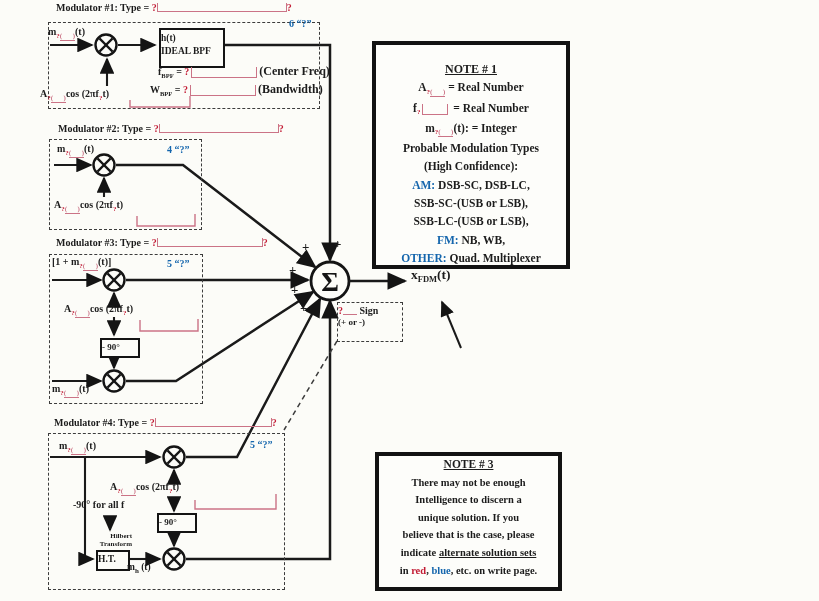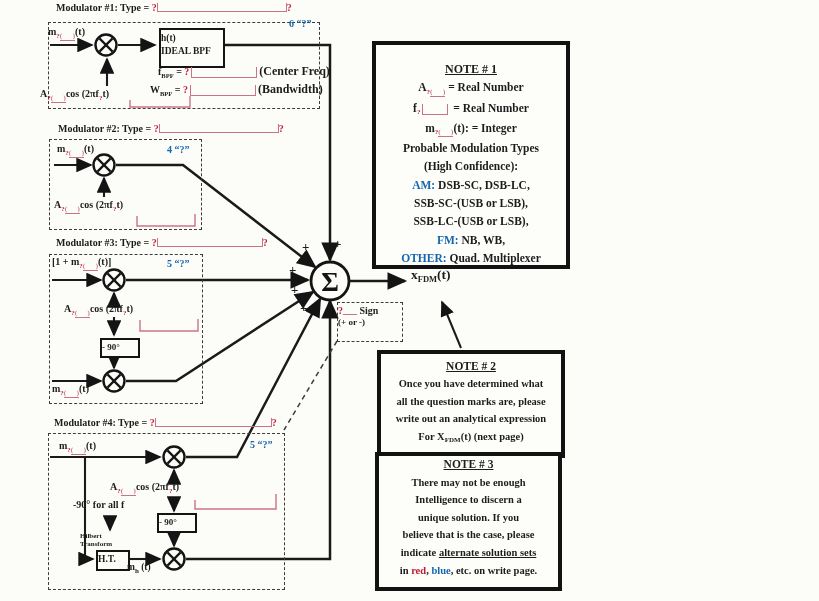--- a/index.html
+++ b/index.html
@@ -127,21 +127,21 @@
     <div>h(t)</div>
     <div>IDEAL BPF</div>
   </div>
   <div class="lbl" style="left:158px;top:65px"><span>f</span><span class="sb2">BPF</span><span> = </span><span class="red">?</span><span class="bb" style="width:64px"></span><span class="small8">(Center Freq)</span></div>
   <div class="lbl" style="left:150px;top:83px"><span>W</span><span class="sb2">BPF</span><span> = </span><span class="red">?</span><span class="bb" style="width:64px"></span><span class="small8">(Bandwidth)</span></div>
 
   <div class="sbox" style="left:100px;top:338px;width:36px;height:16px;font-size:9px;line-height:15px">- 90°</div>
   <div class="sbox" style="left:157px;top:513px;width:36px;height:16px;font-size:9px;line-height:15px">- 90°</div>
 
   <div class="lbl" style="left:73px;top:500px">-90°  for all f</div>
-  <div class="lbl" style="left:80px;top:532px;width:52px;text-align:left;font-size:7px;line-height:1.2">
+  <div class="lbl" style="left:80px;top:532px;width:52px;text-align:right;font-size:7px;line-height:1.2">
     <div>Hilbert</div>
     <div>Transform</div>
   </div>
   <div class="sbox" style="left:96px;top:550px;width:30px;height:17px;font-size:9.5px;line-height:15px;border-width:2.6px">H.T.</div>
   <div class="lbl" style="left:127px;top:563px;font-size:9.5px"><span>m</span><span class="sb">h</span><span> (t)</span></div>
 
   <div class="plus" style="left:302px;top:239px">+</div>
   <div class="plus" style="left:334px;top:236px">+</div>
   <div class="plus" style="left:289px;top:262px">+</div>
   <div class="plus" style="left:291px;top:282px">+</div>
@@ -161,27 +161,20 @@
     <div class="n1r"><span>m</span><span class="sb red">?</span><span class="sb pku">(   )</span><span>(t):  = Integer</span></div>
     <div class="n1r">Probable Modulation Types</div>
     <div class="n1r">(High Confidence):</div>
     <div class="n1r"><span class="blue">AM:</span><span> DSB-SC, DSB-LC,</span></div>
     <div class="n1r">SSB-SC-(USB or LSB),</div>
     <div class="n1r">SSB-LC-(USB or LSB),</div>
     <div class="n1r"><span class="blue">FM:</span><span> NB, WB,</span></div>
     <div class="n1r"><span class="blue">OTHER:</span><span> Quad. Multiplexer</span></div>
   </div>
 
-  <div class="note" style="left:377px;top:350px;width:180px;height:96px;padding-top:4px">
-    <div class="n2r nt" style="font-size:11.5px">NOTE # 2</div>
-    <div class="n2r">Once you have determined what</div>
-    <div class="n2r">all the question marks are, please</div>
-    <div class="n2r">write out an analytical expression</div>
-    <div class="n2r"><span>For X</span><span style="font-size:7px;position:relative;top:2.5px">FDM</span><span>(t) (next page)</span></div>
-  </div>
 
   <div class="note" style="left:375px;top:452px;width:179px;height:131px;">
     <div class="n3r nt" style="font-size:11.5px">NOTE # 3</div>
     <div class="n3r">There may not be enough</div>
     <div class="n3r">Intelligence to discern a</div>
     <div class="n3r">unique solution.  If you</div>
     <div class="n3r">believe that is the case, please</div>
     <div class="n3r"><span>indicate </span><span class="nt">alternate solution sets</span></div>
     <div class="n3r"><span>in </span><span class="red">red</span><span>, </span><span class="blue">blue</span><span>, etc. on write page.</span></div>
   </div>

